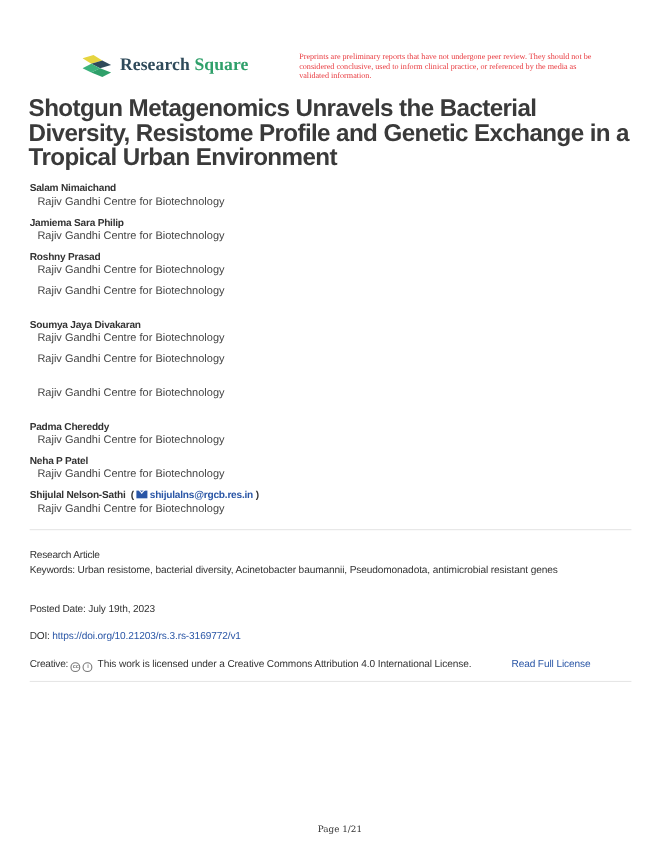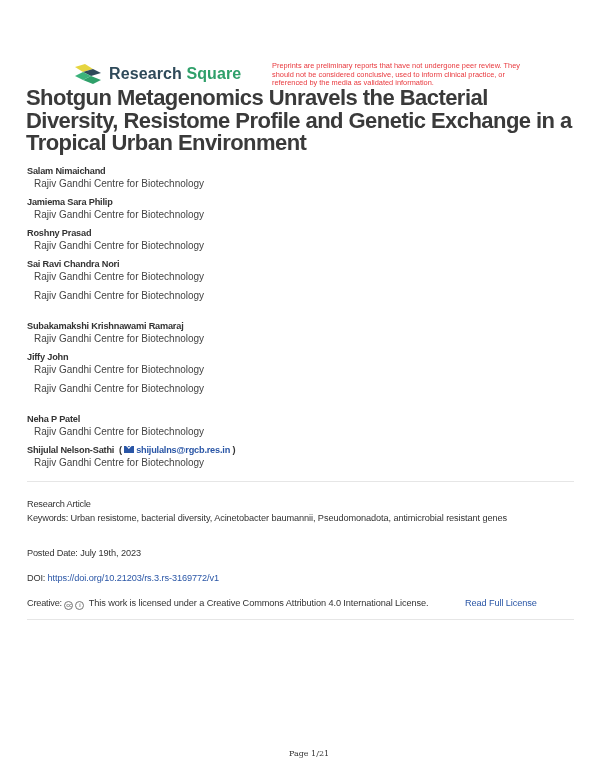--- a/index.html
+++ b/index.html
@@ -1,19 +1,19 @@
 <!DOCTYPE html>
 <html><head>
   <meta charset="utf-8">
   <style>
     * { box-sizing: border-box; margin: 0; padding: 0; }
     html, body { width: 600px; height: 776px; background: #ffffff; overflow: hidden; }
     body { position: relative; font-family: "Liberation Sans", sans-serif; color: #333333; }
 
-    .header { position: absolute; left: 0; top: 16px; width: 520px; height: 80px; }
+    .header { position: absolute; left: 0; top: 2px; width: 520px; height: 80px; font-family: Liberation Serif, serif; }
     .logo { position: absolute; left: 75px; top: 48px; display: flex; align-items: center; }
     .logo-mark { width: 26px; height: 20px; margin-right: 8px; }
     .logo-text { font-size: 16px; color: #2f4a5a; letter-spacing: 0.1px; }
     .logo-text .square { color: #2fa06a; }
     .disclaimer { position: absolute; left: 272px; top: 46px; width: 270px; font-size: 7.4px; line-height: 8.6px; color: #e8383d; }
 
     .title { position: absolute; left: 26px; top: 87px; width: 555px; font-size: 22px; line-height: 22.5px; font-weight: bold; color: #3a3a3a; letter-spacing: -0.55px; }
 
     .authors { position: absolute; left: 27px; top: 165px; width: 400px; }
     .author { height: 31px; }
@@ -58,35 +58,34 @@
   </div>
   <div class="author">
     <div class="author-name">Jamiema Sara Philip</div>
     <div class="author-aff">Rajiv Gandhi Centre for Biotechnology</div>
   </div>
   <div class="author">
     <div class="author-name">Roshny Prasad</div>
     <div class="author-aff">Rajiv Gandhi Centre for Biotechnology</div>
   </div>
   <div class="author">
-    <div class="author-name">Sai Ravi Chandra Nori</div>
+    <div class="author-aff">Rajiv Gandhi Centre for Biotechnology</div>
+  </div>
+  <div class="author">
+    <div class="author-name">Soumya Jaya Divakaran</div>
     <div class="author-aff">Rajiv Gandhi Centre for Biotechnology</div>
   </div>
   <div class="author">
     <div class="author-aff">Rajiv Gandhi Centre for Biotechnology</div>
   </div>
   <div class="author">
-    <div class="author-name">Subakamakshi Krishnawami Ramaraj</div>
     <div class="author-aff">Rajiv Gandhi Centre for Biotechnology</div>
   </div>
   <div class="author">
-    <div class="author-name">Jiffy John</div>
-    <div class="author-aff">Rajiv Gandhi Centre for Biotechnology</div>
-  </div>
-  <div class="author">
+    <div class="author-name">Padma Chereddy</div>
     <div class="author-aff">Rajiv Gandhi Centre for Biotechnology</div>
   </div>
   <div class="author">
     <div class="author-name">Neha P Patel</div>
     <div class="author-aff">Rajiv Gandhi Centre for Biotechnology</div>
   </div>
   <div class="author">
     <div class="author-name">
       <span>Shijulal Nelson-Sathi</span>
       &nbsp;<span>(</span>

